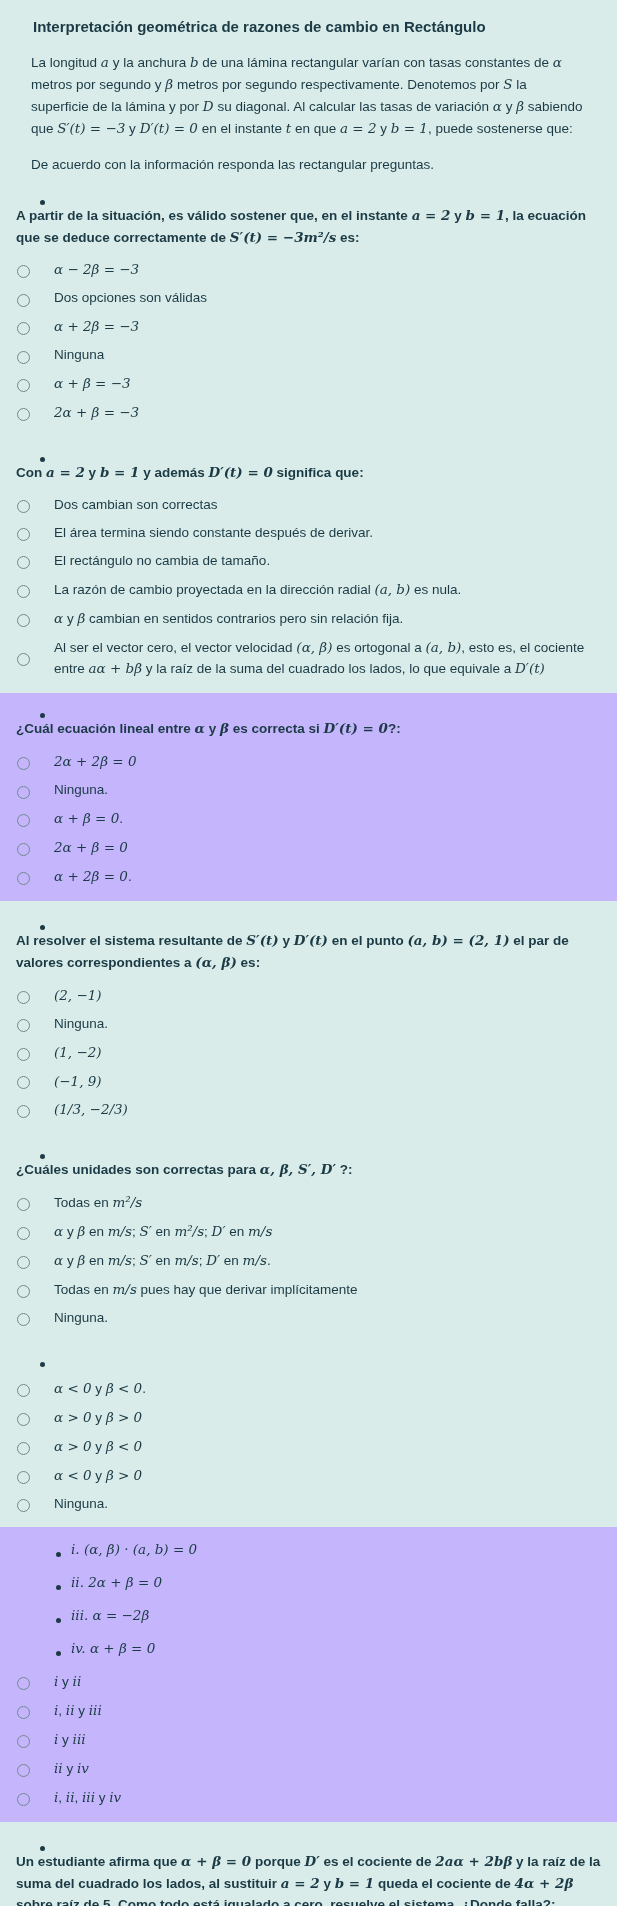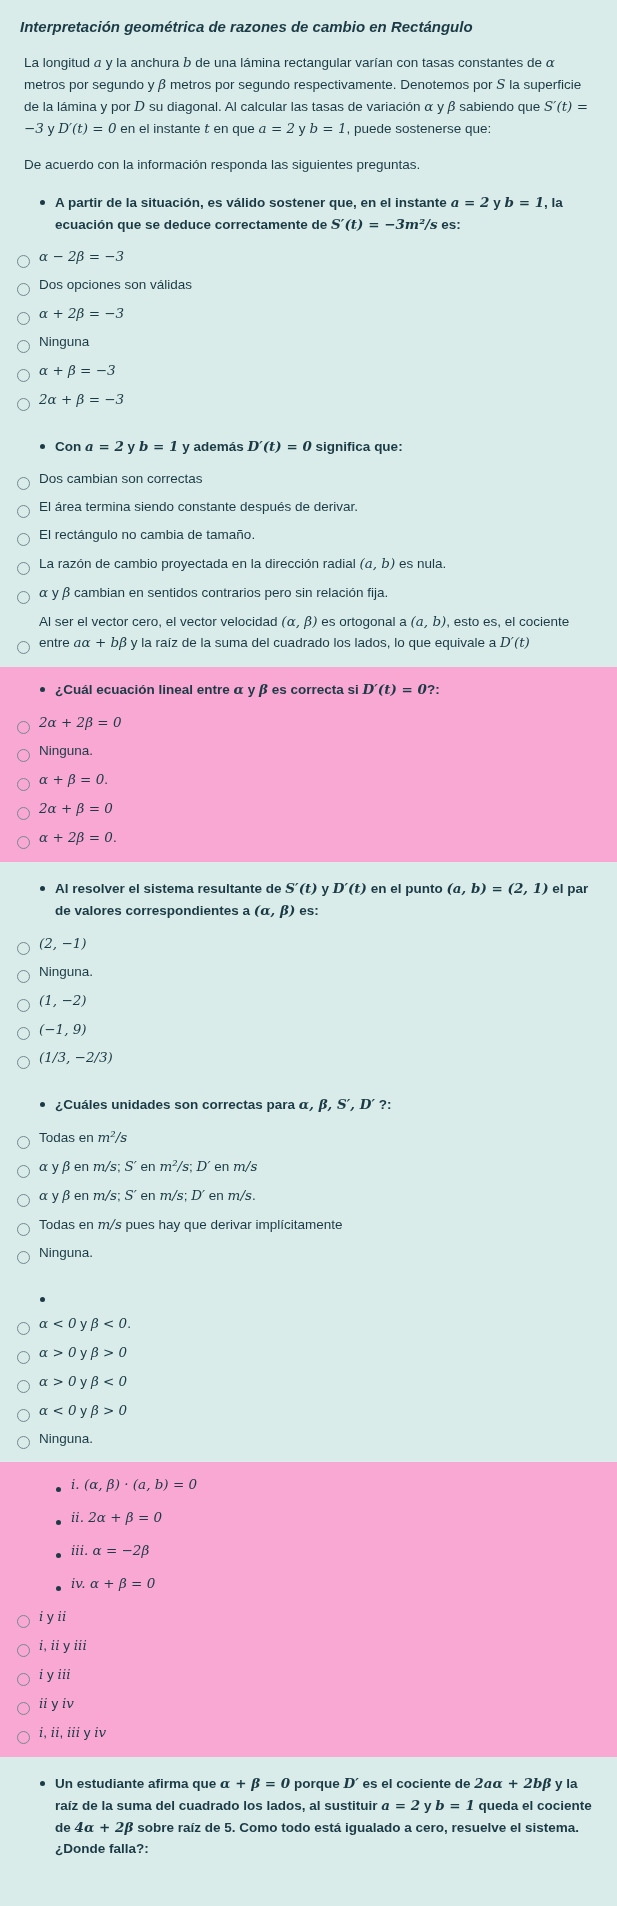--- a/index.html
+++ b/index.html
@@ -7,62 +7,62 @@
   body {
     margin: 0;
     width: 617px;
     min-height: 1906px;
     color: #1b3a45;
     font-family: "Liberation Sans", sans-serif;
     font-size: 13.5px;
     line-height: 1.55;
   }
   .page { padding: 14px 16px 26px; overflow: hidden; }
-  h1.title { font-size: 15px; font-weight: 700; margin: 2px 4px 15px; line-height: 1.4; font-style: italic; }
-  p.intro { margin: 0 8px 15px; }
+  h1.title { font-size: 15px; font-weight: 700; margin: 2px 17px 15px; line-height: 1.4; }
+  p.intro { margin: 0 15px 15px; }
   .math {
     font-family: "DejaVu Serif", "Liberation Serif", serif;
     font-style: italic;
   }
   .question { margin-top: 4px; }
   .question.highlight {
-    background: #f9a8d4;
+    background: #c4b5fd;
     margin-left: -16px;
     margin-right: -16px;
     padding: 12px 16px 4px;
   }
-  .q-row { display: flex; margin: 16px 0 11px; }
+  .q-row { display: flex; margin: 16px 0 11px; flex-direction: column; }
   .question.highlight .q-row { margin-top: 0; }
   .bullet {
     width: 5px; height: 5px; border-radius: 50%;
     background: #1b3a45; margin: 8px 10px 0 24px; flex: none;
   }
   .q-text { font-weight: 700; }
   .sub-row { display: flex; margin: 0 0 11px; align-items: center; }
   .sub-row .bullet { margin-left: 40px; }
   .options { padding-bottom: 2px; }
   .option {
-    display: flex; align-items: flex-end;
-    margin: 0 0 7px; cursor: pointer;
+    display: flex; align-items: center;
+    margin: 0 0 7px; cursor: pointer; gap: 15px;
   }
   .radio {
     width: 13px; height: 13px; flex: none;
     border: 1.5px solid #74898e; border-radius: 50%;
     background: transparent;
     margin: 3px 9px 0 1px;
   }
   .opt-label { flex: 1; }
 </style>
 </head>
 <body>
 
 <div class="page">
   <h1 class="title"><span>Interpretación geométrica de razones de cambio en Rectángulo</span></h1>
   <p class="intro"><span>La longitud </span><span class="math">a</span><span> y la anchura </span><span class="math">b</span><span> de una lámina rectangular varían con tasas constantes de </span><span class="math">α</span><span> metros por segundo y </span><span class="math">β</span><span> metros por segundo respectivamente. Denotemos por </span><span class="math">S</span><span> la superficie de la lámina y por </span><span class="math">D</span><span> su diagonal. Al calcular las tasas de variación </span><span class="math">α</span><span> y </span><span class="math">β</span><span> sabiendo que </span><span class="math">S′(t) = −3</span><span> y </span><span class="math">D′(t) = 0</span><span> en el instante </span><span class="math">t</span><span> en que </span><span class="math">a = 2</span><span> y </span><span class="math">b = 1</span><span>, puede sostenerse que:</span></p>
-  <p class="intro"><span>De acuerdo con la información responda las siguientes preguntas.</span></p>
+  <p class="intro"><span>De acuerdo con la información responda las rectangular preguntas.</span></p>
   <div id="questions">
       <section class="question">
         <div class="q-row">
           <span class="bullet"></span>
           <div class="q-text"><span>A partir de la situación, es válido sostener que, en el instante </span><span class="math">a = 2</span><span> y </span><span class="math">b = 1</span><span>, la ecuación que se deduce correctamente de </span><span class="math">S′(t) = −3m²/s</span><span> es:</span></div>
         </div>
         <div class="options">
           <label class="option">
             <span class="radio"></span>
             <span class="opt-label"><span></span><span class="math">α − 2β = −3</span><span></span></span>

